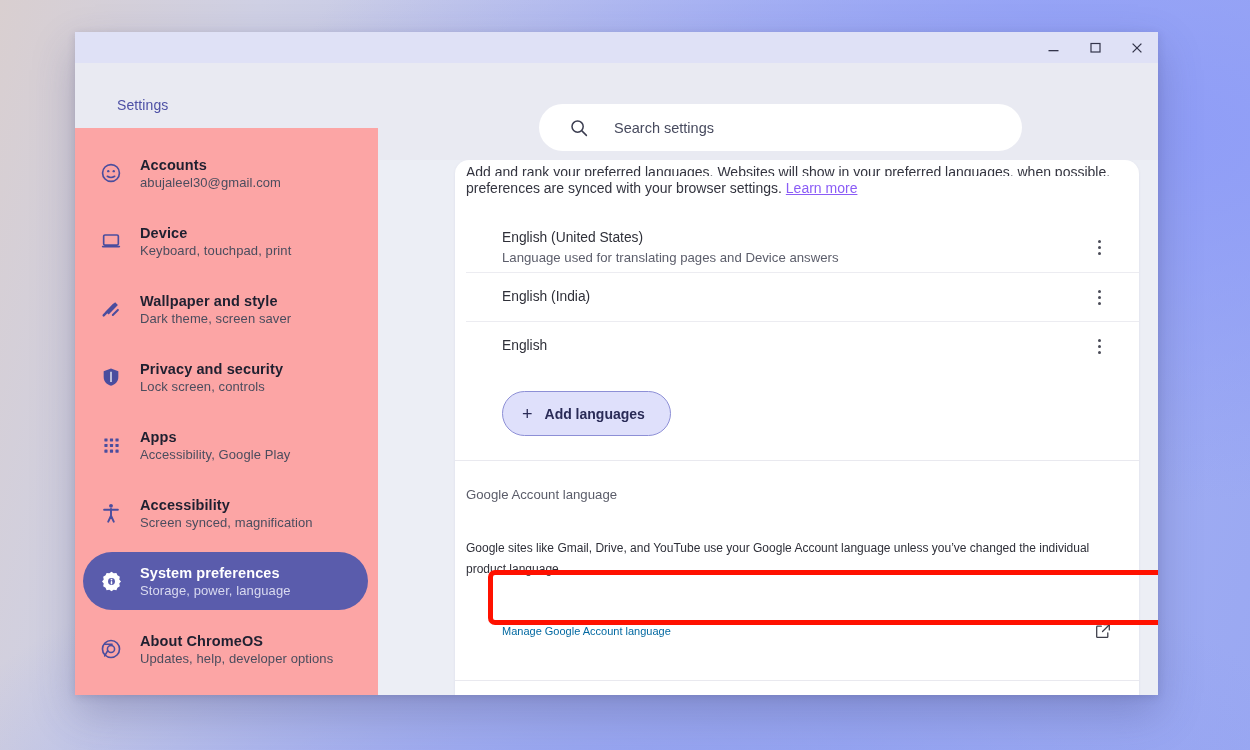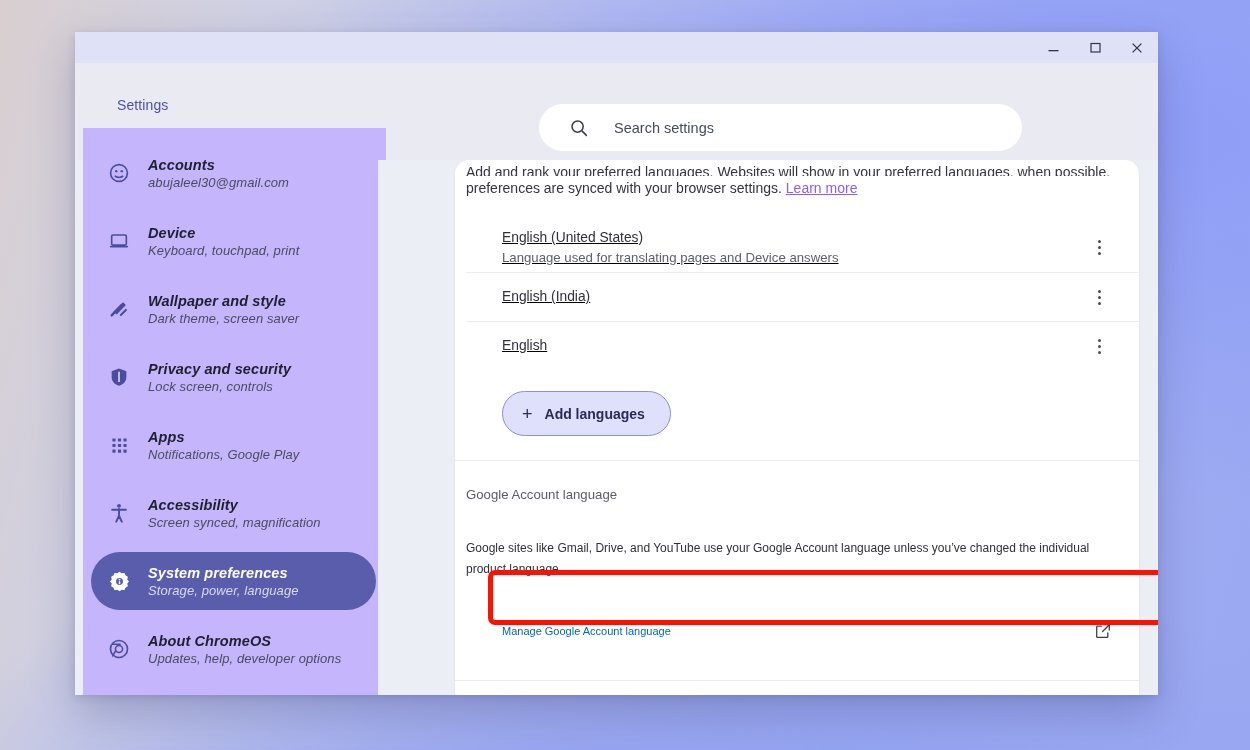--- a/index.html
+++ b/index.html
@@ -64,25 +64,24 @@
   #search-input {
     border: none; outline: none; background: transparent;
     font-family: "Liberation Sans", sans-serif;
     font-size: 14.5px; color: #3b3d50;
     width: 380px;
   }
   #search-input::placeholder { color: #474a5e; }
 
   
   #sidebar {
-    position: absolute; left: 8px; top: 96px;
+    position: absolute; left: 0; top: 96px;
     width: 303px; height: 567px;
-    background: #c4b5fd;
+    background: #fca5a5;
     padding-top: 16px;
-    font-style: italic;
   }
   .nav-item {
     position: relative;
     margin: 0 10px 0 8px;
     height: 58px;
     border-radius: 29px;
     display: flex; align-items: center;
     padding-left: 16px;
     gap: 17px;
   }
@@ -126,21 +125,21 @@
   .learn-more { color: #8b5cf6; text-decoration: underline; }
 
   .lang-list { margin-top: 22px; padding: 0 0 0 11px; }
   .lang-row {
     display: flex; align-items: center;
     min-height: 49px;
     padding-right: 12px;
     position: relative;
   }
   .lang-row + .lang-row { border-top: 1px solid #ececf1; }
-  .lang-row .lang-text { flex: 1 1 auto; padding-left: 36px; text-decoration: underline; }
+  .lang-row .lang-text { flex: 1 1 auto; padding-left: 36px; }
   .lang-name { font-size: 13.8px; color: #2f3039; line-height: 20px; }
   .lang-desc { font-size: 13.2px; color: #5c5e6b; line-height: 20px; }
   .kebab {
     width: 32px; height: 32px; margin-right: 12px;
     display: flex; flex-direction: column; align-items: center; justify-content: center; gap: 3px;
     border-radius: 50%;
   }
   .kebab span { width: 3px; height: 3px; border-radius: 50%; background: #4a4b57; display: block; }
 
   #add-languages-btn {
@@ -312,21 +311,21 @@
               <rect x="10" y="10" width="4" height="4" rx="0.6"></rect>
               <rect x="17" y="10" width="4" height="4" rx="0.6"></rect>
             <rect x="3" y="17" width="4" height="4" rx="0.6"></rect>
               <rect x="10" y="17" width="4" height="4" rx="0.6"></rect>
               <rect x="17" y="17" width="4" height="4" rx="0.6"></rect>
           </g>
         </svg>
       </span>
       <span class="nav-text">
         <span class="nav-title">Apps</span>
-        <span class="nav-sub">Notifications, Google Play</span>
+        <span class="nav-sub">Accessibility, Google Play</span>
       </span>
     </div>
 
     <div class="nav-item">
       <span class="nav-icon">
         <svg width="22" height="22" viewBox="0 0 24 24" aria-hidden="true">
           <circle cx="12" cy="4.2" r="2.1" fill="currentColor"></circle>
           <path d="M4.5 8.5 H19.5" stroke="currentColor" stroke-width="2.1" stroke-linecap="round"></path>
           <path d="M12 7.5 V15 M12 15 L9 21.5 M12 15 L15 21.5" stroke="currentColor" stroke-width="2.1" stroke-linecap="round" fill="none"></path>
         </svg>

